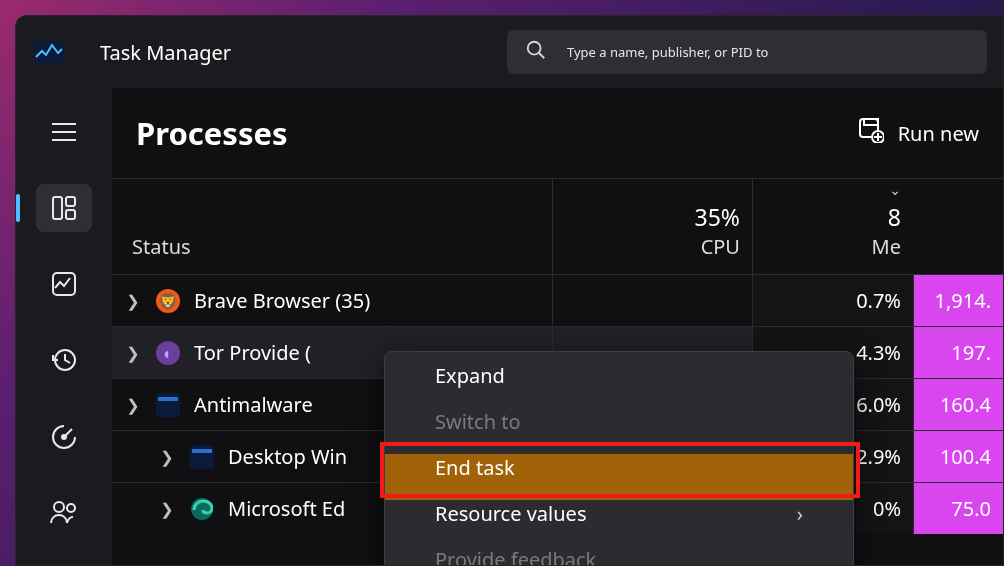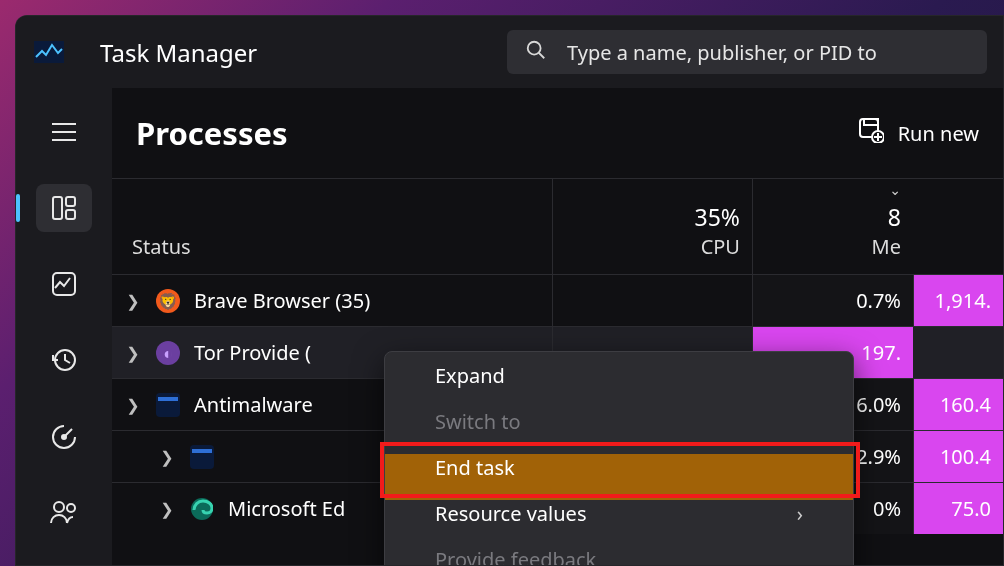--- a/index.html
+++ b/index.html
@@ -24,39 +24,39 @@
     align-items: center;
     padding: 0 16px;
     background: #1b1b1f;
   }
   .app-icon {
     width: 34px; height: 24px;
     display:flex; align-items:center; justify-content:center;
   }
   .app-title {
     color: #ffffff;
-    font-size: 24px;
+    font-size: 20px;
     font-weight: 400;
     margin-left: 34px;
   }
   .searchbox {
     margin-left: auto;
     background: #2e2e33;
     border-radius: 6px;
     height: 44px;
     width: 480px;
     display: flex;
     align-items: center;
     padding: 0 18px;
     color: #c8c8c8;
   }
   .searchbox svg { flex-shrink:0; }
   .search-placeholder {
     margin-left: 20px;
-    font-size: 20px;
+    font-size: 13px;
     color: #e6e6e6;
     white-space: nowrap;
     overflow: hidden;
   }
   
   .body {
     flex: 1;
     display: flex;
     overflow: hidden;
   }
@@ -297,20 +297,21 @@
             <div class="cell">
               <div class="name-cell">
                 <span class="expand-chevron">❯</span>
                 <span class="proc-icon" style="background:#6b3fa0;border-radius:50%;">
                   <span style="color:#c9a0ff">◐</span>
                 </span>
                 <span>Tor Provide (</span>
               </div>
             </div>
             <div class="cell"></div>
+            <div class="cell cpu">4.3%</div>
             <div class="cell mem">197.</div>
           </div>
           <div class="row">
             <div class="cell">
               <div class="name-cell">
                 <span class="expand-chevron">❯</span>
                 <span class="proc-icon" style="background:#0a1a3a;">
                   <svg width="20" height="16" viewBox="0 0 20 16">
                     <rect width="20" height="16" fill="#0a1a3a"></rect>
                     <rect y="0" width="20" height="4" fill="#2e6fd6"></rect>
@@ -326,20 +327,21 @@
           <div class="row indent">
             <div class="cell">
               <div class="name-cell">
                 <span class="expand-chevron">❯</span>
                 <span class="proc-icon" style="background:#0a1a3a;">
                   <svg width="20" height="16" viewBox="0 0 20 16">
                     <rect width="20" height="16" fill="#0a1a3a"></rect>
                     <rect y="0" width="20" height="4" fill="#2e6fd6"></rect>
                   </svg>
                 </span>
+                <span>Desktop Win</span>
               </div>
             </div>
             <div class="cell"></div>
             <div class="cell cpu">2.9%</div>
             <div class="cell mem">100.4</div>
           </div>
           <div class="row indent">
             <div class="cell">
               <div class="name-cell">
                 <span class="expand-chevron">❯</span>

